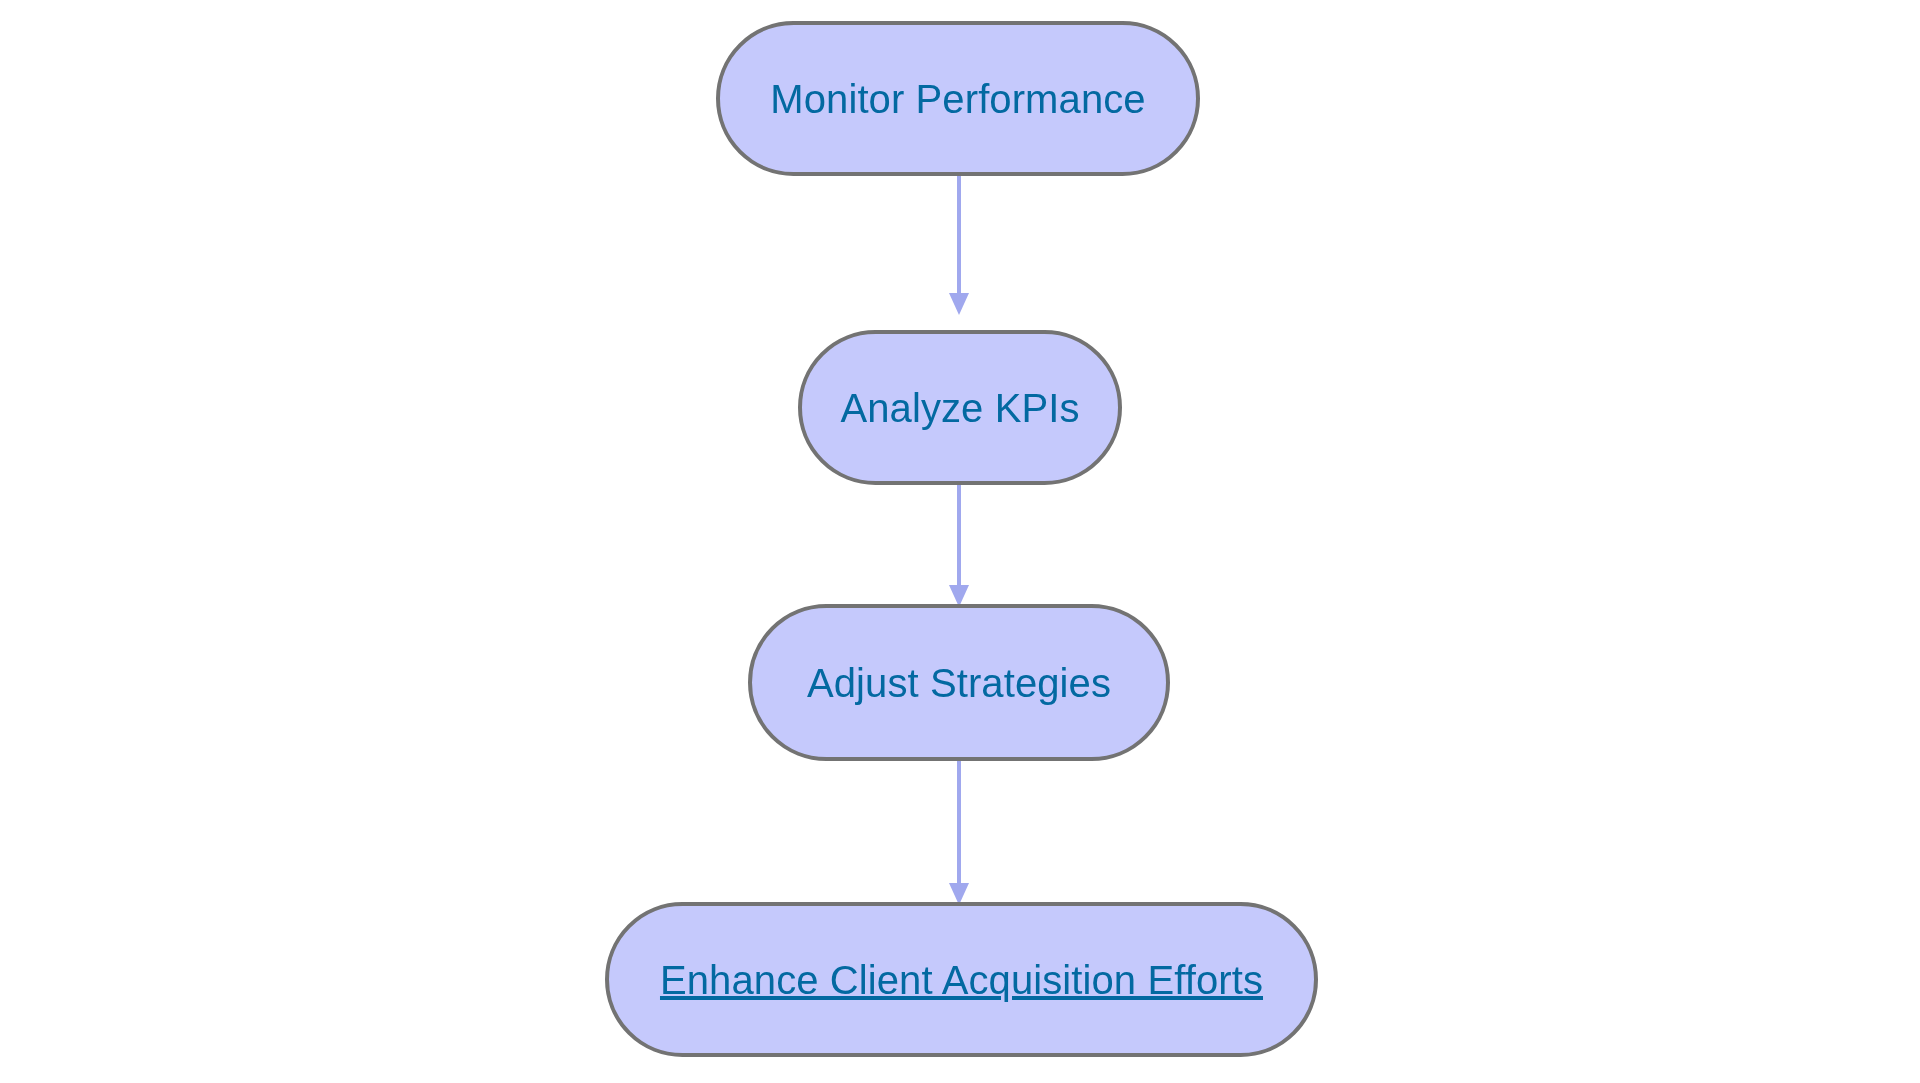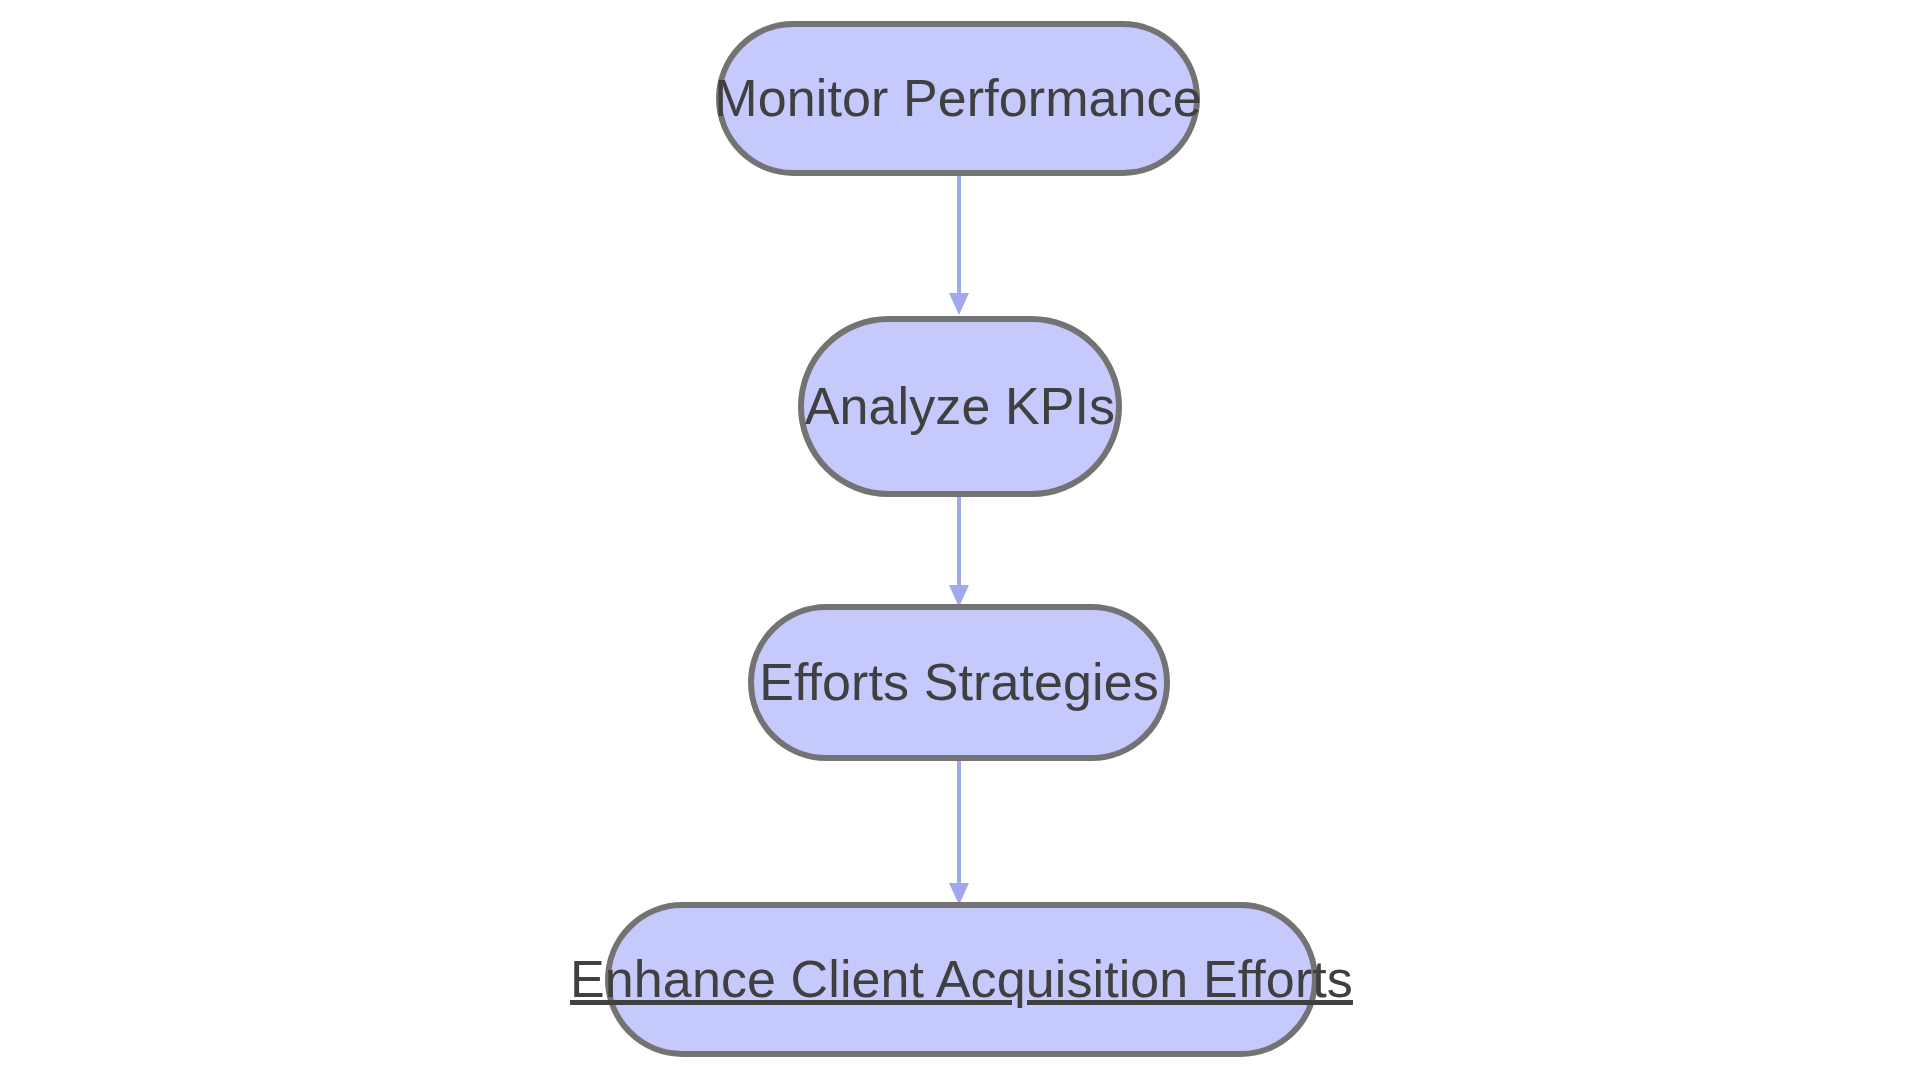--- a/index.html
+++ b/index.html
@@ -25,24 +25,24 @@
     width: 1920px;
     height: 1083px;
   }
   .node {
     position: absolute;
     box-sizing: border-box;
     display: flex;
     align-items: center;
     justify-content: center;
     background: #c5c9fc;
-    border: 6px solid #737373;
+    border: 4px solid #737373;
     border-radius: 999px;
-    color: #404040;
-    font-size: 52px;
+    color: #0369a1;
+    font-size: 40px;
     font-weight: 400;
     letter-spacing: 0.1px;
     line-height: 1.1;
     white-space: nowrap;
     font-family: "Liberation Sans", sans-serif;
   }
   .node-label {
     display: block;
     pointer-events: none;
   }
@@ -79,26 +79,26 @@
       <svg width="36" height="147" viewBox="0 0 36 147">
         <line x1="18" y1="0" x2="18" y2="130" stroke="#a0a8ee" stroke-width="4"></line>
         <polygon points="18,146 8,124 28,124" fill="#a0a8ee"></polygon>
       </svg>
     </div>
 
     <div class="node" style="left:716px; top:21px; width:484px; height:155px;">
       <span class="node-label">Monitor Performance</span>
     </div>
 
-    <div class="node" style="left:798px; top:316px; width:324px; height:181px;">
+    <div class="node" style="left:798px; top:330px; width:324px; height:155px;">
       <span class="node-label">Analyze KPIs</span>
     </div>
 
     <div class="node" style="left:748px; top:604px; width:422px; height:157px;">
-      <span class="node-label">Efforts Strategies</span>
+      <span class="node-label">Adjust Strategies</span>
     </div>
 
     <div class="node" style="left:605px; top:902px; width:713px; height:155px;text-decoration:underline;">
       <span class="node-label">Enhance Client Acquisition Efforts</span>
     </div>
 
   </div>
 </div>
 
 </body></html>

